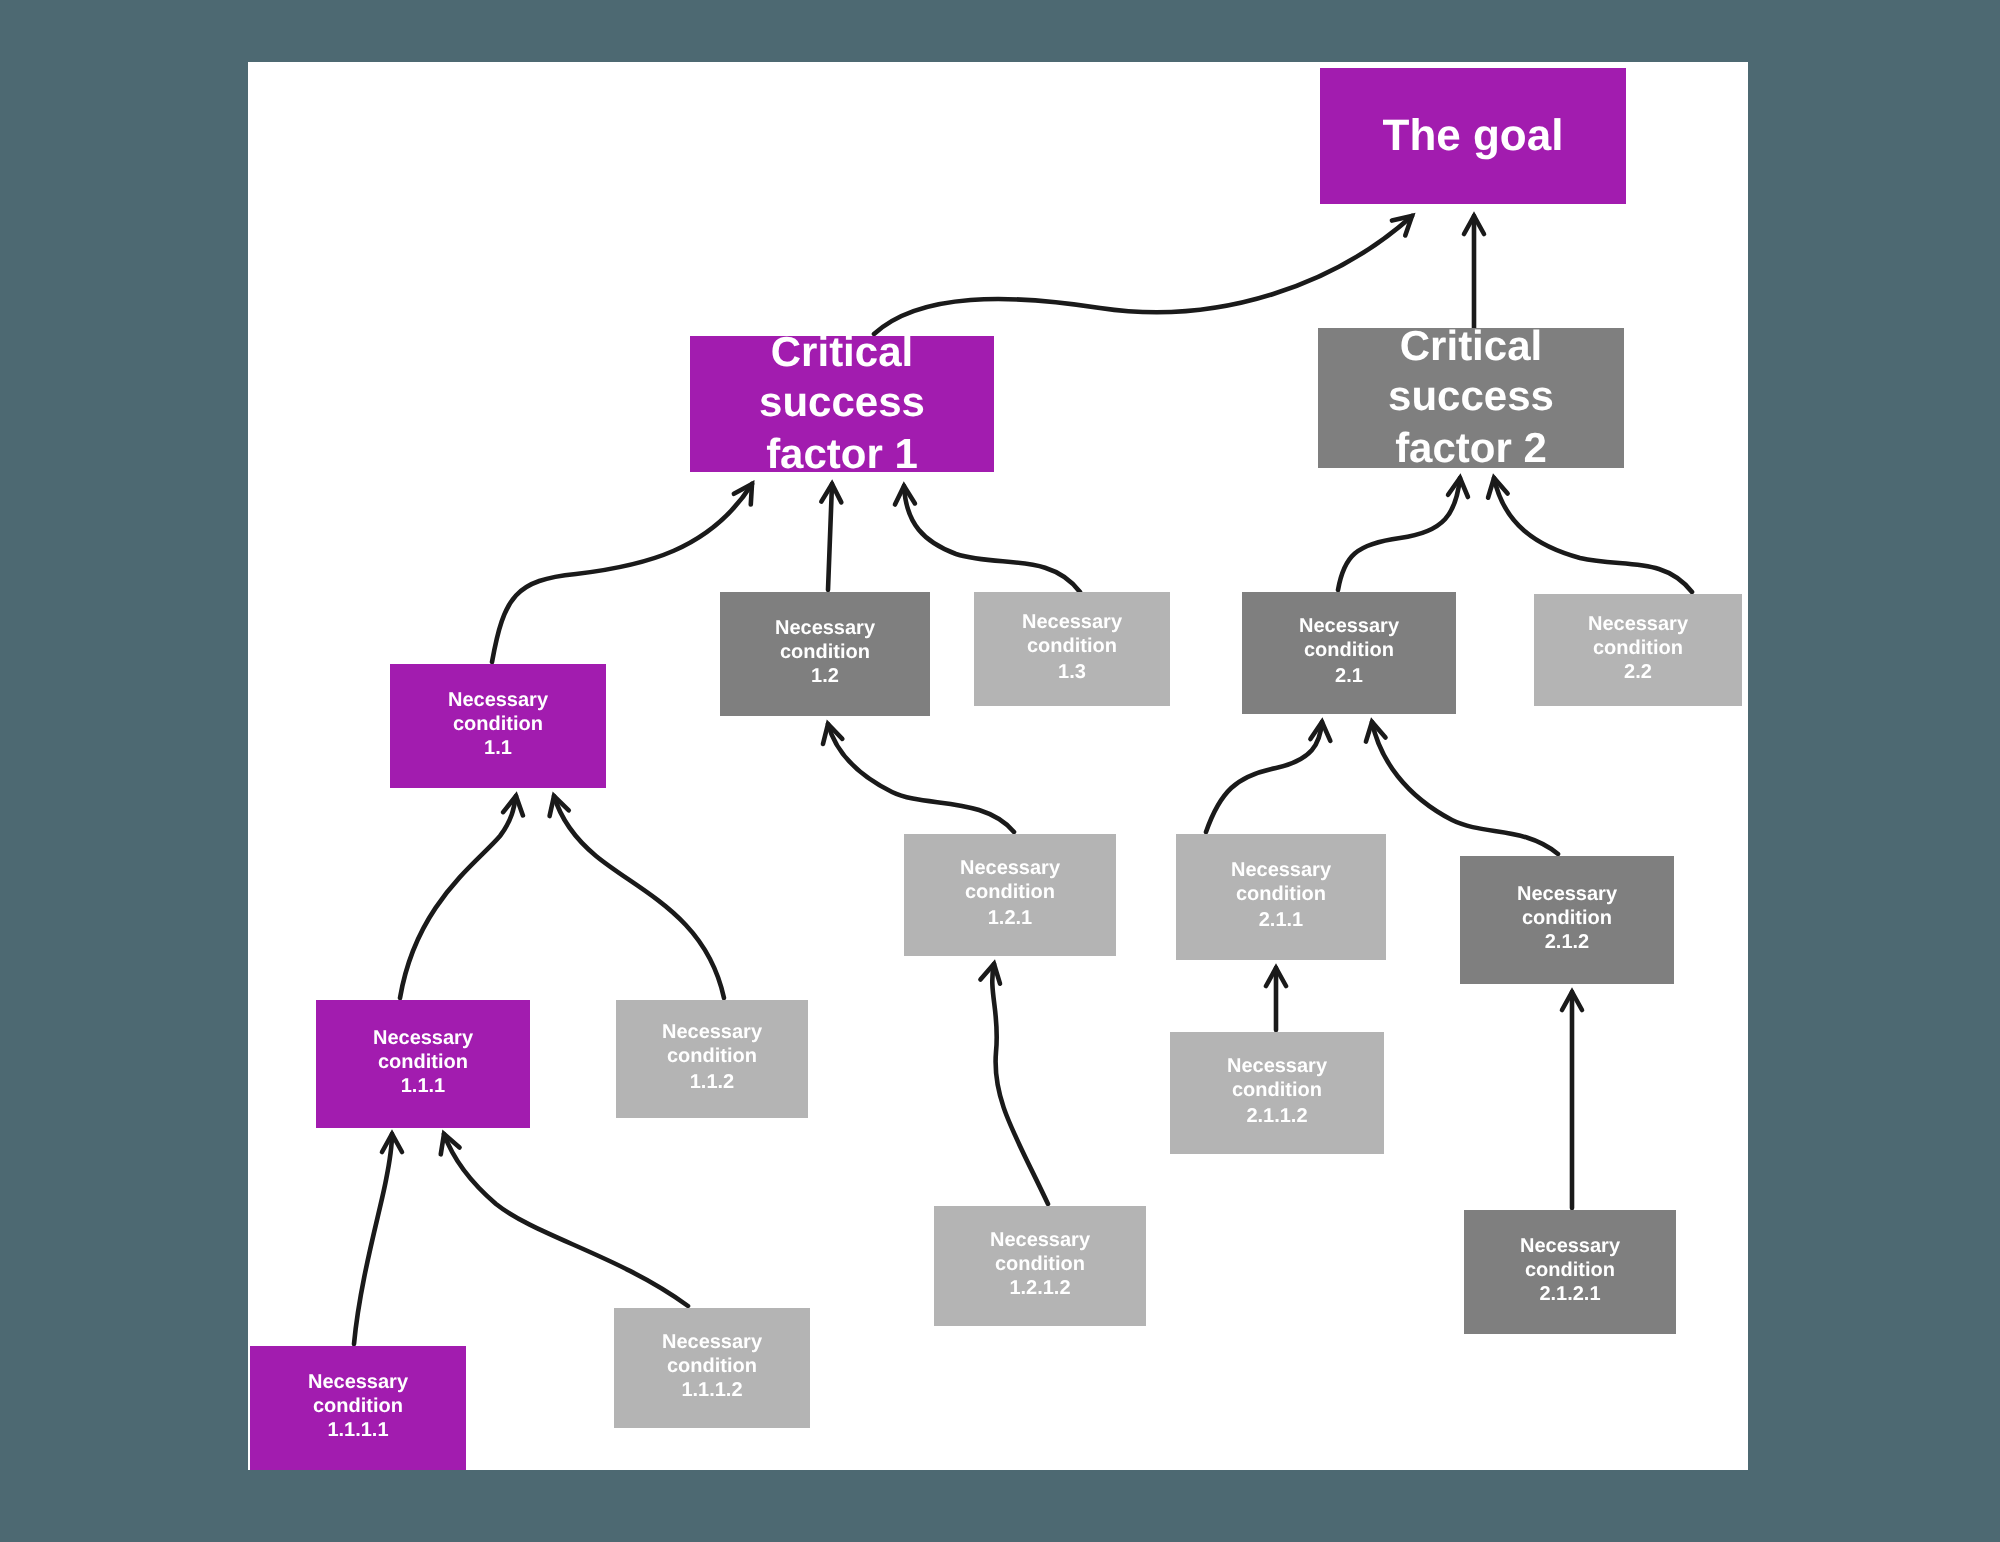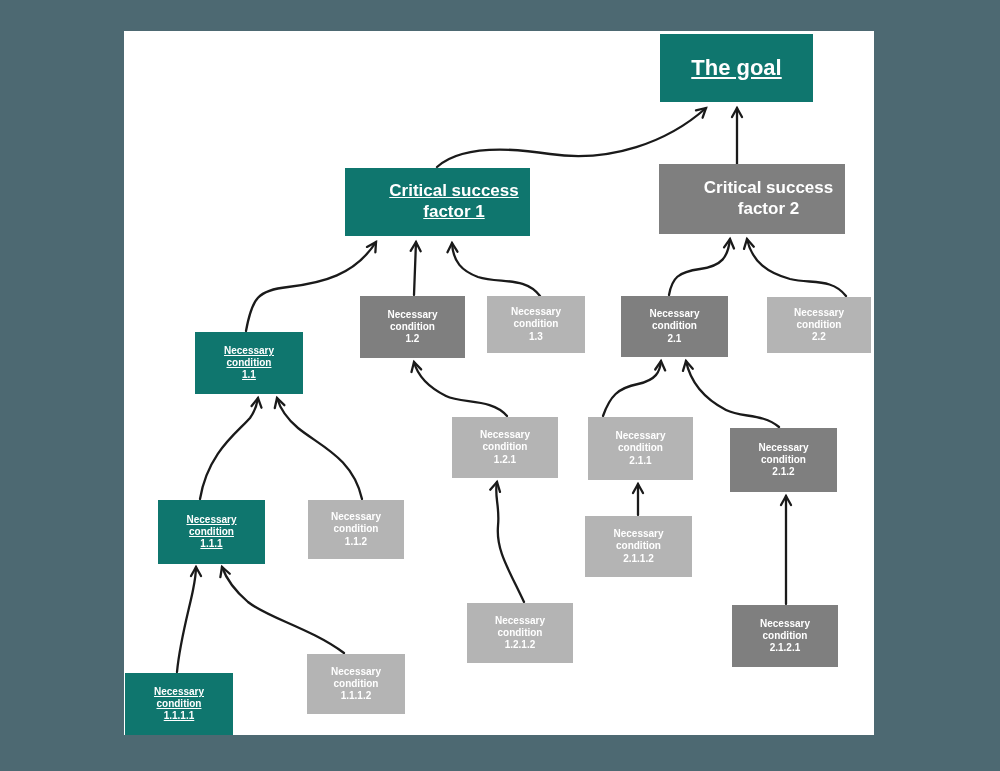--- a/index.html
+++ b/index.html
@@ -3,25 +3,25 @@
 <meta charset="utf-8">
 <style>
   html,body{margin:0;padding:0;}
   .page{position:relative;width:1000px;height:771px;background:#4d6972;overflow:hidden;
         font-family:"Liberation Sans",sans-serif;}
   .stage{position:absolute;left:124px;top:31px;width:750px;height:704px;background:#ffffff;}
   .arrows{position:absolute;left:0;top:0;width:1000px;height:771px;}
   .arrows path{fill:none;stroke:#1a1a1a;stroke-width:2.3;stroke-linecap:round;}
   .node{position:absolute;display:flex;align-items:center;justify-content:center;
         text-align:center;color:#ffffff;font-weight:bold;white-space:pre-line;line-height:1.22;}
-  .tone-red{background:#0f766e;text-decoration:underline;}
+  .tone-red{background:#a21caf;}
   .tone-dark{background:#7f7f7f;}
   .tone-light{background:#b4b4b4;}
   .size-goal{font-size:22px;}
-  .size-csf{font-size:17px;padding-left:33px;}
+  .size-csf{font-size:21px;}
   .size-nc{font-size:10px;}
 </style>
 </head>
 <body>
 
 <div class="page">
   <div class="stage"></div>
 
   <svg class="arrows" viewBox="0 0 1000 771" xmlns="http://www.w3.org/2000/svg">
     <defs>

